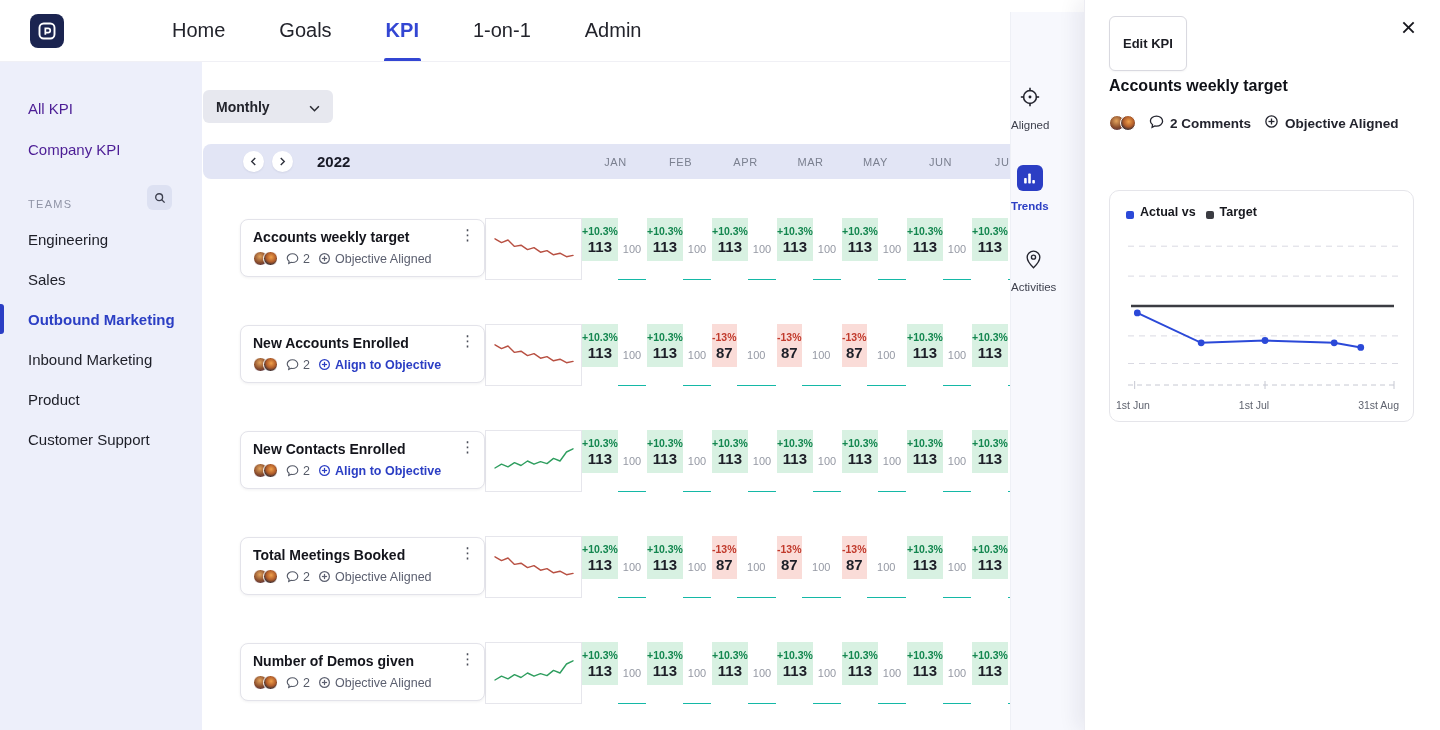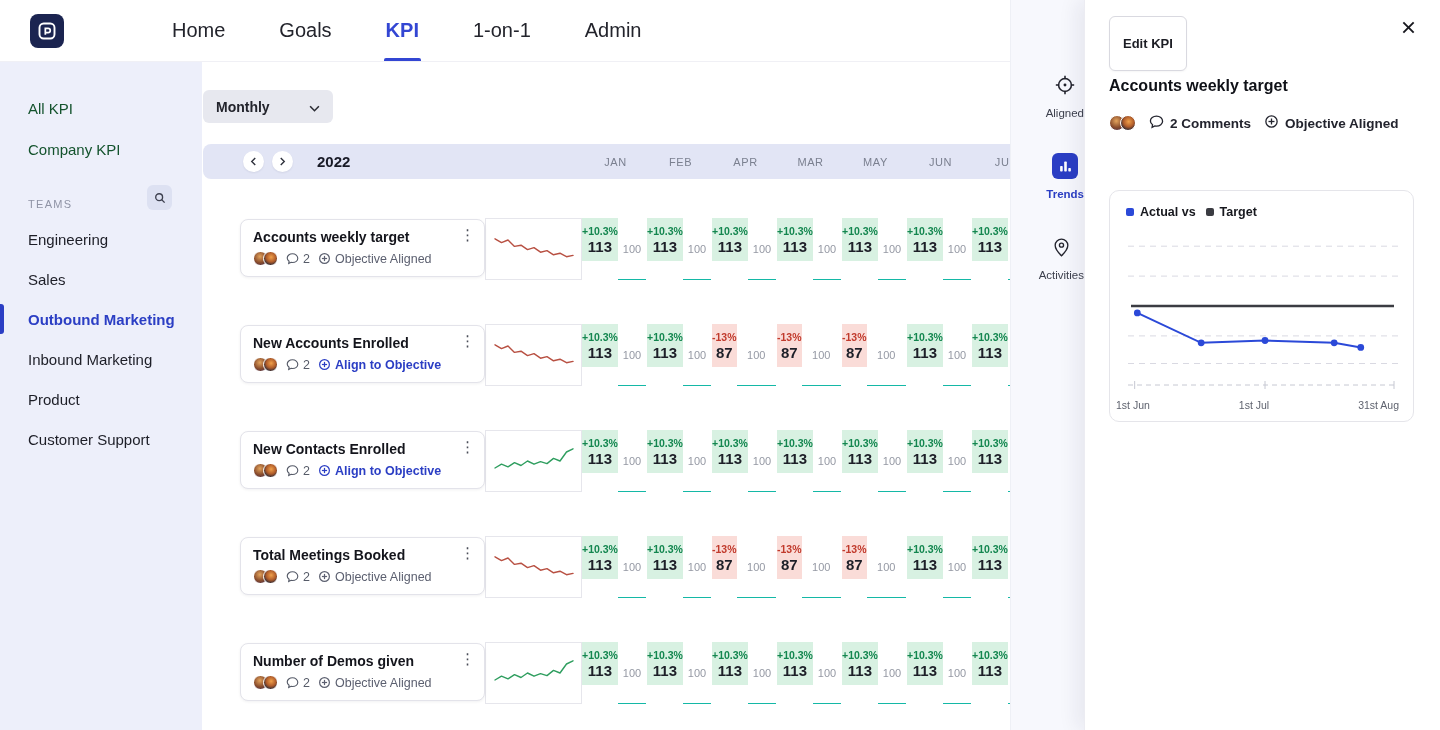--- a/index.html
+++ b/index.html
@@ -10,21 +10,21 @@
   
   .topbar{position:absolute;left:0;top:0;width:1010px;height:62px;background:#fff;border-bottom:1px solid #f0f0f5;display:flex;align-items:center;z-index:3}
   .logo{width:34px;height:34px;background:#1b2450;border-radius:8px;margin-left:30px;display:flex;align-items:center;justify-content:center;cursor:pointer;flex:0 0 auto}
   .top-nav{display:flex;margin-left:106px;height:100%}
   .nav-item{display:flex;align-items:center;padding:0 2px;margin-right:50px;font-size:20px;color:#23242c;cursor:pointer;position:relative;font-weight:500}
   .nav-item.active{color:#3346d3;font-weight:700}
   .nav-item.active::after{content:"";position:absolute;left:0;right:0;bottom:0;height:3px;background:#3346d3;border-radius:2px 2px 0 0}
 
   
   .sidebar{position:absolute;left:0;top:62px;bottom:0;width:202px;background:#edeffa;padding-top:26px;z-index:2}
-  .side-item{padding:12px 16px 12px 28px;font-size:15px;color:#14532d;cursor:pointer}
+  .side-item{padding:12px 16px 12px 28px;font-size:15px;color:#4c1d95;cursor:pointer}
   .teams-row{display:flex;align-items:flex-end;justify-content:space-between;padding:15px 30px 9px 28px}
   .teams-label{font-size:11px;letter-spacing:1.3px;color:#8f93a5;font-weight:500}
   .search-btn{width:25px;height:25px;border-radius:6px;background:#dde1f2;display:flex;align-items:center;justify-content:center;cursor:pointer;border:none}
   .team-item{padding:11.5px 16px 11.5px 28px;font-size:15px;color:#1d1e27;cursor:pointer;position:relative}
   .team-item.active{color:#2b3ec4;font-weight:700}
   .team-item.active::before{content:"";position:absolute;left:0;top:5px;bottom:5px;width:4px;background:#2b3ec4;border-radius:0 3px 3px 0}
 
   
   .main{position:absolute;left:202px;top:62px;width:808px;bottom:0;background:#fff;overflow:hidden}
   .period-btn{position:absolute;left:1px;top:28px;height:33px;width:130px;padding:0 13px;background:#e7e8ef;border:none;border-radius:6px;font-size:14px;font-weight:700;color:#23242c;display:flex;align-items:center;justify-content:space-between;cursor:pointer;font-family:inherit}
@@ -55,37 +55,37 @@
   .cell-top{height:43px;display:flex;flex-direction:column;align-items:center;justify-content:center;gap:1px}
   .cell.up .cell-top{background:#d8f1e2}
   .cell.down .cell-top{background:#fadcd8}
   .badge{font-size:10.5px;font-weight:700}
   .cell.up .badge{color:#13864f}
   .cell.down .badge{color:#c13a2c}
   .cell-val{font-size:15px;font-weight:700;color:#1d1f28}
   .cell-bottom{flex:1;display:flex;align-items:center;justify-content:center;font-size:11px;color:#9599a4;background:#fff;border-bottom:1px solid #14b8a6}
 
   
-  .rail{position:absolute;left:1010px;top:0;bottom:0;width:74px;background:#f7f8fd;border-left:1px solid #eef0f6;display:flex;flex-direction:column;align-items:flex-end;padding-top:72px;z-index:4}
+  .rail{position:absolute;left:1010px;top:12px;bottom:0;width:74px;background:#f7f8fd;border-left:1px solid #eef0f6;display:flex;flex-direction:column;align-items:flex-start;padding-top:72px;z-index:4}
   .rail-item{display:flex;flex-direction:column;align-items:center;margin-bottom:34px;cursor:pointer}
   .rail-icon{width:26px;height:26px;display:flex;align-items:center;justify-content:center;margin-bottom:9px}
   .rail-item.active .rail-icon{background:#2b3ec4;border-radius:6px}
   .rail-label{font-size:11.5px;color:#3c3f4c}
   .rail-item.active .rail-label{color:#2b3ec4;font-weight:700}
 
   
   .panel{position:absolute;left:1084px;top:0;right:0;bottom:0;background:#fff;box-shadow:-8px 0 18px rgba(24,28,70,.07);border-left:1px solid #ececf2;z-index:5}
   .edit-btn{position:absolute;left:24px;top:16px;padding:19px 13px;font-size:13px;font-weight:700;color:#1c1d24;background:#fff;border:1px solid #d9d9e0;border-radius:6px;cursor:pointer;font-family:inherit;box-shadow:0 1px 2px rgba(0,0,0,.04)}
   .close-btn{position:absolute;right:22px;top:17px;cursor:pointer;width:20px;height:20px;display:flex;align-items:center;justify-content:center}
   .panel-title{position:absolute;left:24px;top:77px;font-size:16px;font-weight:700;color:#0f1117}
   .panel-meta{position:absolute;left:24px;top:114px;display:flex;align-items:center;gap:13px;font-size:13.5px;color:#23242e}
   .panel-meta .avatar{width:16px;height:16px}
   .meta-chip{display:flex;align-items:center;gap:6px;font-weight:600;cursor:pointer;color:#23242e}
   .chart-card{position:absolute;left:24px;right:26px;top:190px;height:232px;border:1px solid #e5e5ea;border-radius:10px;padding:14px 16px}
-  .legend{display:flex;align-items:center;gap:6px;font-size:12.5px;font-weight:700;color:#17181e}
+  .legend{display:flex;align-items:flex-end;gap:6px;font-size:12.5px;font-weight:700;color:#17181e}
   .legend .sq{width:8px;height:8px;border-radius:2px;display:inline-block}
   .legend .sq.actual{background:#2b49d8}
   .legend .sq.target{background:#3b3c42;margin-left:4px}
   #detail-chart{display:block;margin-top:6px}
   .x-labels{position:absolute;left:6px;right:14px;bottom:10px;display:flex;justify-content:space-between;font-size:10.5px;color:#5e626e}
 </style>
 </head>
 <body>
 
 <div class="app">

